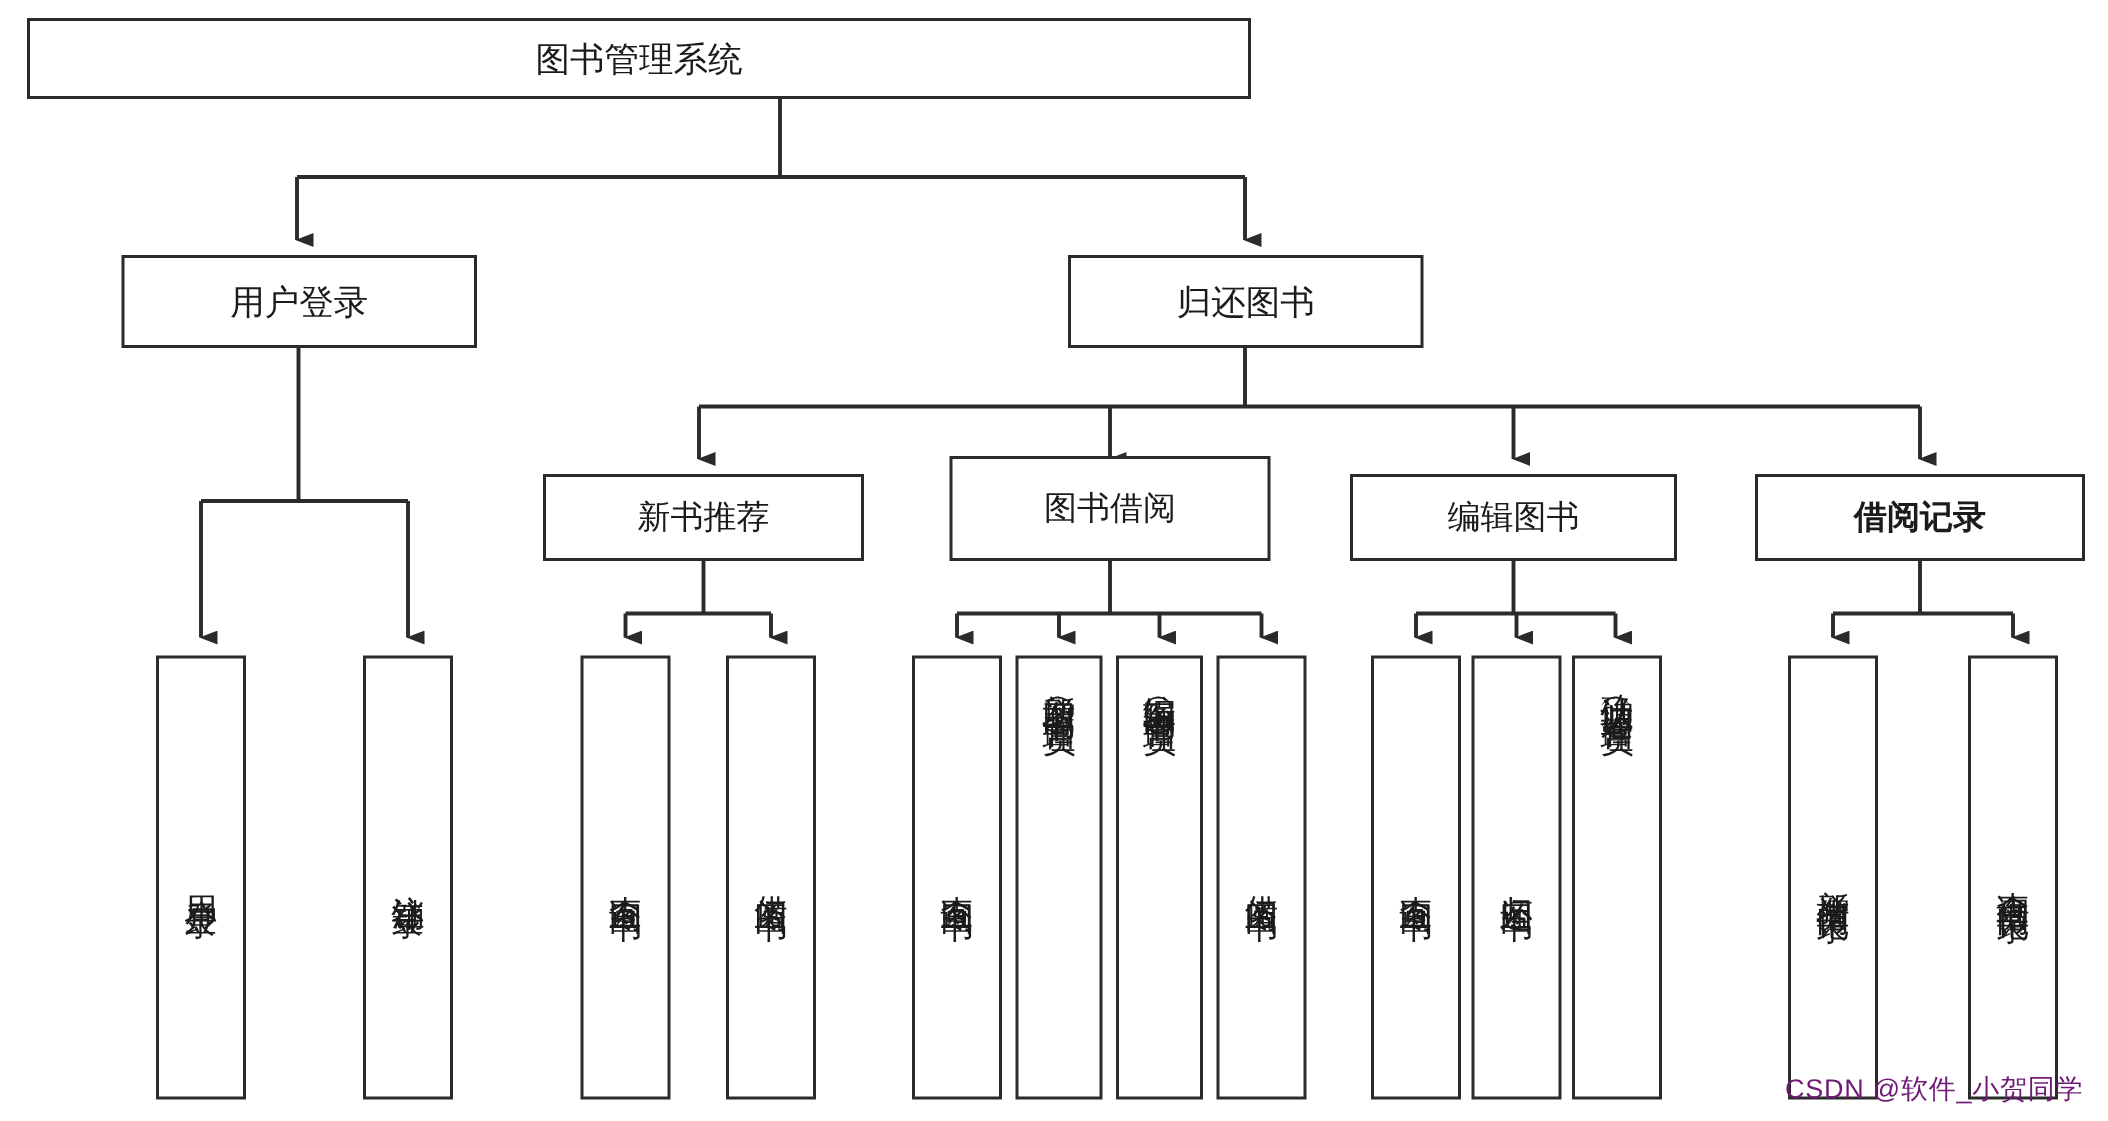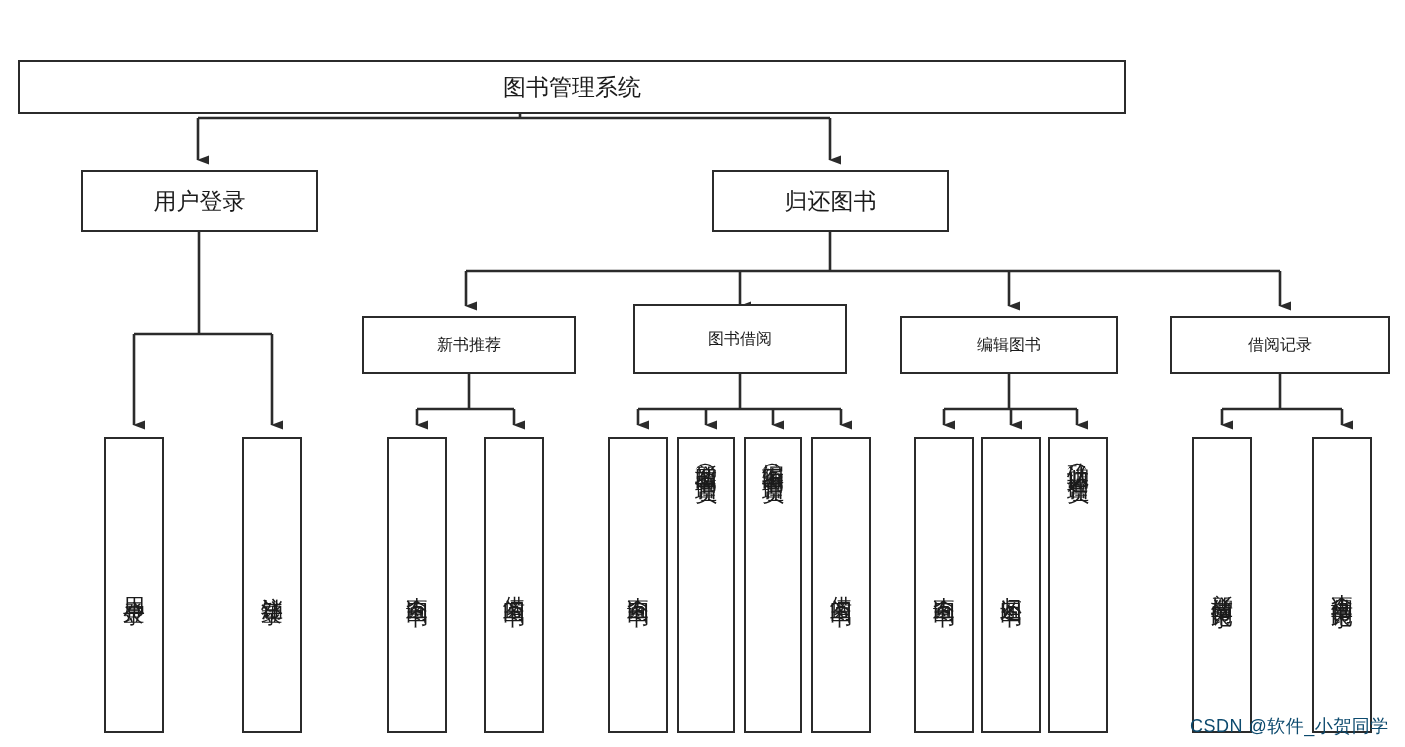--- a/index.html
+++ b/index.html
@@ -20,21 +20,21 @@
     box-sizing:border-box;
     background:#ffffff;
     border:2px solid #2b2b2b;
     display:flex;
     align-items:center;
     justify-content:center;
     color:#1b1b1b;
   }
   .node.root{font-size:23px;}
   .node.lvl1{font-size:23px;}
-  .node.lvl2{font-size:16px;}
+  .node.lvl2{font-size:22px;}
 
   .leaf{
     position:absolute;
     box-sizing:border-box;
     background:#ffffff;
     border:2px solid #2b2b2b;
     display:flex;
     justify-content:center;
     color:#1b1b1b;
     font-size:22px;
@@ -49,21 +49,21 @@
     white-space:nowrap;
   }
   .leaf.mid  { align-items:center; }
   .leaf.top  { align-items:flex-start; }
 
   
   #watermark{
     position:absolute;
     left:1190px;top:714px;
     font-size:18px;
-    color:#0c4a6e;
+    color:#701a75;
     white-space:nowrap;
     letter-spacing:0.5px;
   }
 </style>
 </head>
 <body>
 
 <div id="canvas">
 
   <svg id="wires" viewBox="0 0 1405 747" xmlns="http://www.w3.org/2000/svg">
@@ -109,41 +109,41 @@
       <path d="M1011,409 L1011,425" marker-end="url(#arw)"></path>
       <path d="M1077,409 L1077,425" marker-end="url(#arw)"></path>
 
       <path d="M1280,374 L1280,409"></path>
       <path d="M1222,409 L1342,409"></path>
       <path d="M1222,409 L1222,425" marker-end="url(#arw)"></path>
       <path d="M1342,409 L1342,425" marker-end="url(#arw)"></path>
     </g>
   </svg>
 
-  <div class="node root" style="left:18px;top:12px;width:1108px;height:54px;margin-top:48px;">
+  <div class="node root" style="left:18px;top:12px;width:816px;height:54px;">
     <span>图书管理系统</span>
   </div>
 
   <div class="node lvl1" style="left:81px;top:170px;width:237px;height:62px;">
     <span>用户登录</span>
   </div>
   <div class="node lvl1" style="left:712px;top:170px;width:237px;height:62px;">
     <span>归还图书</span>
   </div>
 
   <div class="node lvl2" style="left:362px;top:316px;width:214px;height:58px;">
     <span>新书推荐</span>
   </div>
   <div class="node lvl2" style="left:633px;top:304px;width:214px;height:70px;">
     <span>图书借阅</span>
   </div>
   <div class="node lvl2" style="left:900px;top:316px;width:218px;height:58px;">
     <span>编辑图书</span>
   </div>
-  <div class="node lvl2" style="left:1170px;top:316px;width:220px;height:58px;">
+  <div class="node lvl2" style="left:1170px;top:316px;width:220px;height:58px;font-weight:bold;">
     <span>借阅记录</span>
   </div>
 
   <div class="leaf mid" style="left:104px;top:437px;width:60px;height:296px;">
     <span class="vtext">用户登录</span>
   </div>
   <div class="leaf mid" style="left:242px;top:437px;width:60px;height:296px;">
     <span class="vtext">注销登录</span>
   </div>
 

